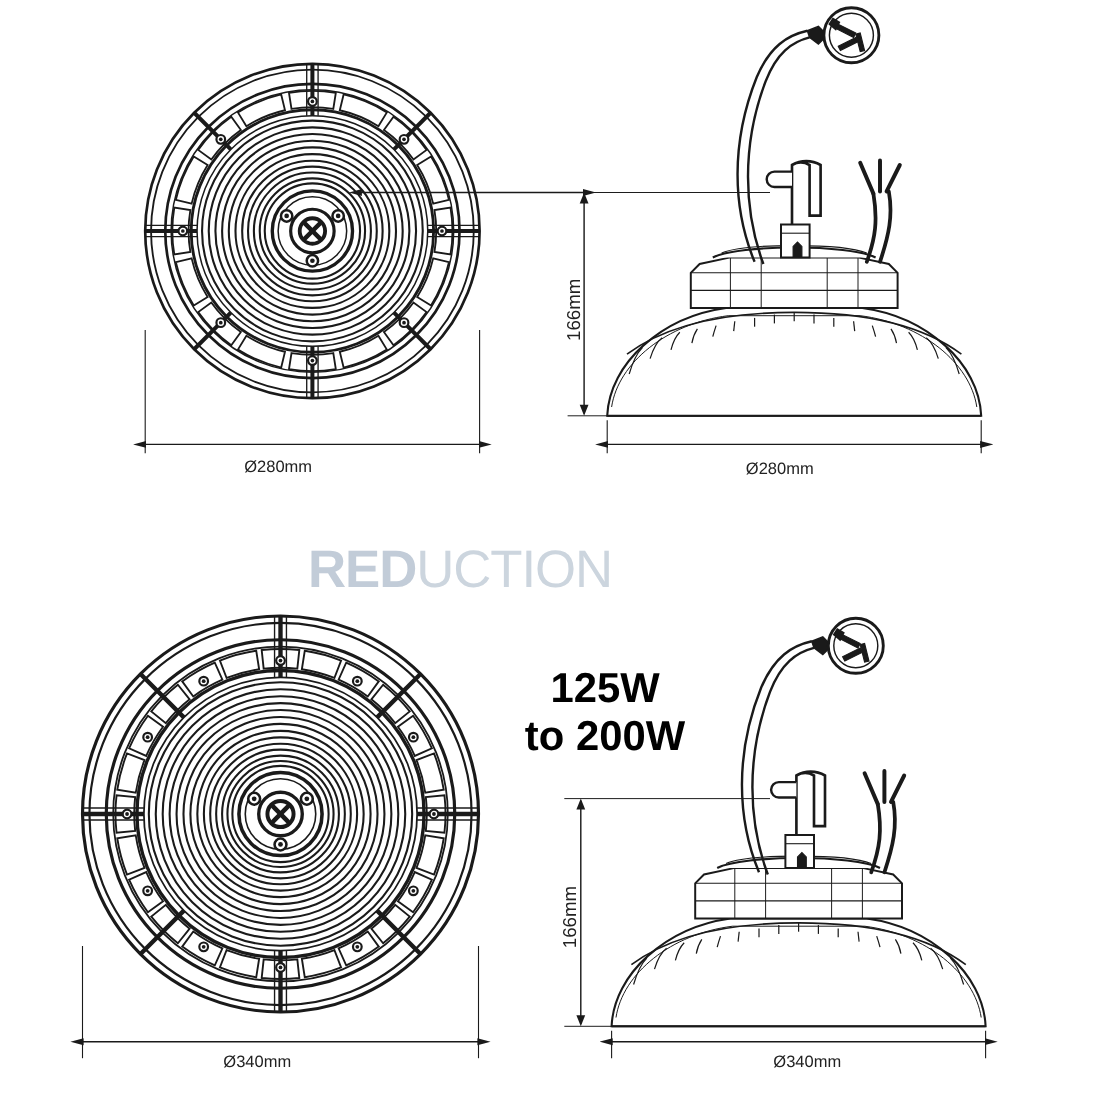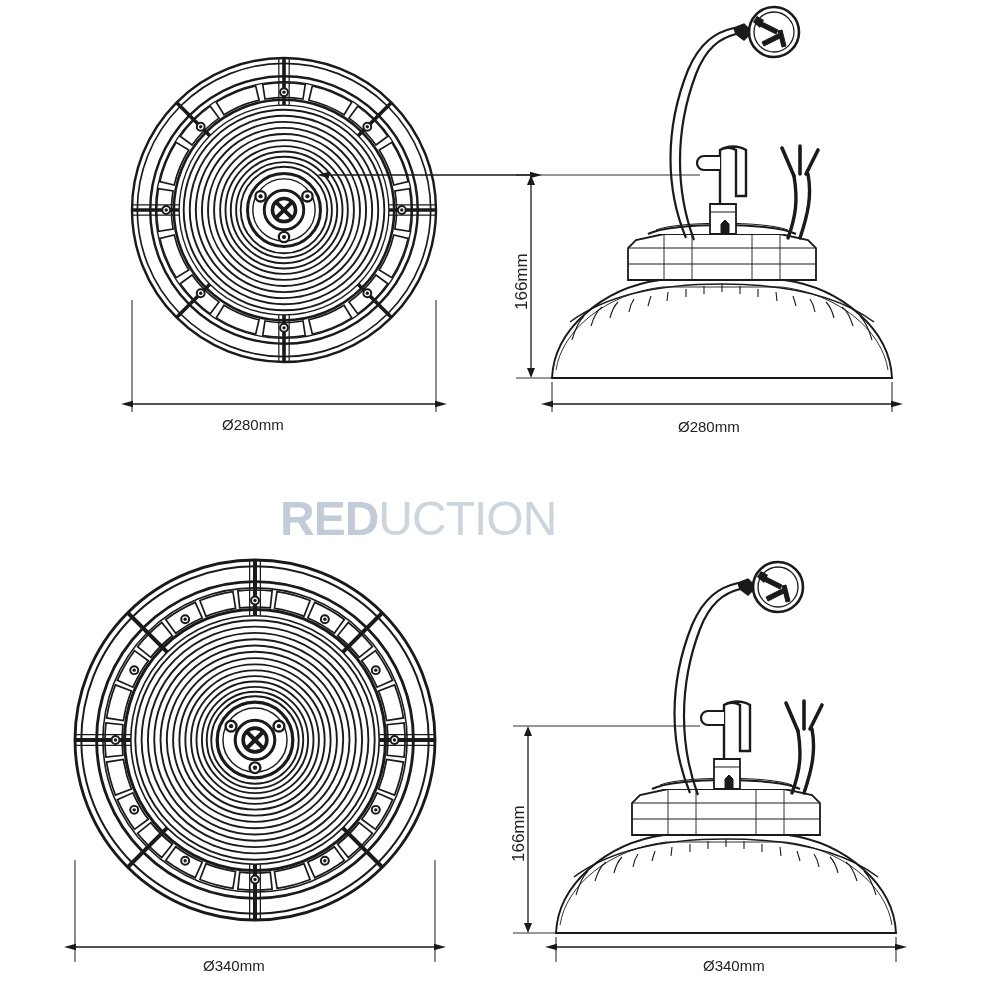--- a/index.html
+++ b/index.html
@@ -521,20 +521,22 @@
     <path d="M556,937 L556,962"></path>
     <path d="M896,937 L896,962"></path>
     <path d="M556,947 L896,947" stroke-width="1.3" marker-start="url(#ahL)" marker-end="url(#ahR)"></path>
   </g>
 </svg>
 
 <div id="wlabel1" class="wlabel">
 </div>
 
 <div id="wlabel2" class="wlabel">
+  <div>125W</div>
+  <div>to 200W</div>
 </div>
 
 <div class="dim" style="left:222px;top:416px;">Ø280mm</div>
 <div class="dim" style="left:678px;top:418px;">Ø280mm</div>
 <div class="dim" style="left:203px;top:957px;">Ø340mm</div>
 <div class="dim" style="left:703px;top:957px;">Ø340mm</div>
 
 <div class="vdim" style="left:512px;top:310px;">166mm</div>
 <div class="vdim" style="left:509px;top:862px;">166mm</div>
 

